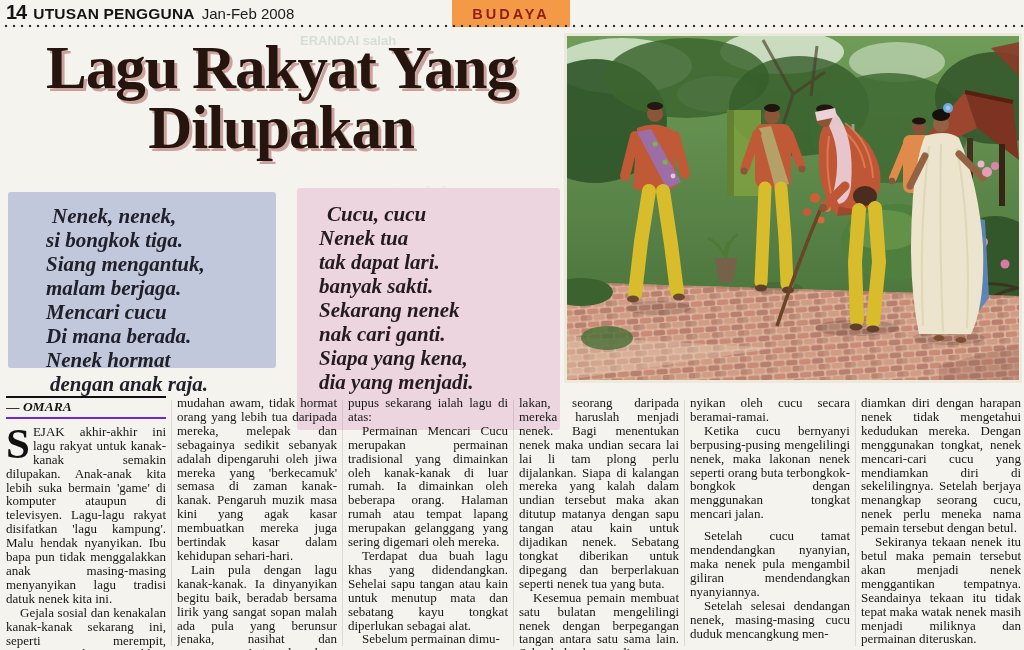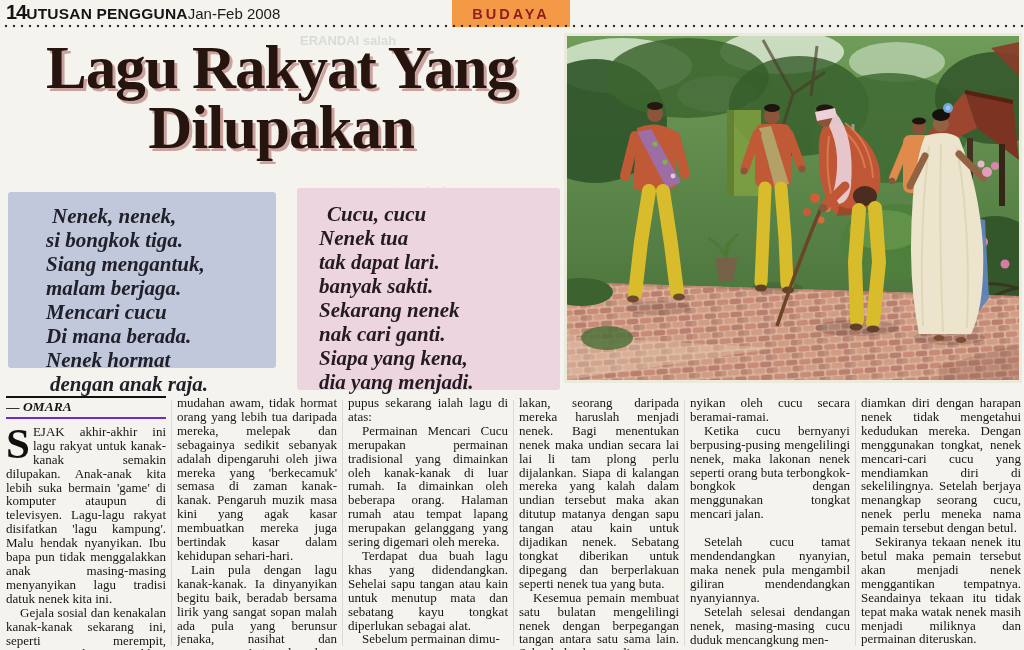--- a/index.html
+++ b/index.html
@@ -2,21 +2,21 @@
 <html><head>
 <meta charset="utf-8">
 <style>
   html,body{margin:0;padding:0;background:#888;}
   .page{
     position:relative;width:1024px;height:650px;overflow:hidden;
     background:#f4f3ed;
     font-family:"Liberation Serif",serif;color:#161616;
   }
   
-  .masthead-bar{position:absolute;left:6px;top:1px;height:21px;display:flex;align-items:baseline;
+  .masthead-bar{position:absolute;left:6px;top:1px;height:21px;display:flex;align-items:baseline;gap:7px;
     font-family:"Liberation Sans",sans-serif;}
   .page-number{font-size:20px;font-weight:900;color:#141414;letter-spacing:-1px;}
   .masthead{font-size:15.5px;font-weight:800;color:#141414;letter-spacing:.2px;}
   .issue-date{font-size:15px;font-weight:400;color:#1b1b1b;}
   .section-badge{position:absolute;left:452px;top:0;width:118px;height:27px;
     background:#f49a47;display:flex;align-items:center;justify-content:center;
     font-family:"Liberation Sans",sans-serif;font-size:14.5px;font-weight:800;
     color:#8e1d1d;letter-spacing:3px;}
   .dotted-rule{position:absolute;left:0;top:22px;width:1024px;height:6px;
     background-image:radial-gradient(circle,#2c2c2c 1.3px,transparent 1.6px);
@@ -27,28 +27,28 @@
   
   .headline{position:absolute;left:0;top:38px;width:562px;text-align:center;z-index:2;
     font-weight:700;color:#26150e;line-height:.98;letter-spacing:-1px;
     text-shadow:3px 3px 0 rgba(150,62,58,.45);}
   .headline .hl1{font-size:61px;}
   .headline .hl2{font-size:61px;}
   
   .poem{position:absolute;z-index:2;font-style:italic;font-weight:600;
     font-size:21px;line-height:24px;color:#20202a;border-radius:3px;}
   .poem-1{left:8px;top:192px;width:268px;height:176px;background:#c2c8dc;padding:12px 8px 0 38px;box-sizing:border-box;}
-  .poem-2{left:297px;top:188px;width:263px;height:202px;background:#ecd5df;padding:14px 8px 0 22px;box-sizing:border-box;color:#241a22;}
+  .poem-2{left:297px;top:188px;width:263px;height:242px;background:#ecd5df;padding:14px 8px 0 22px;box-sizing:border-box;color:#241a22;}
   .poem .pline{white-space:nowrap;}
   
   .col{position:absolute;top:396px;width:160px;height:254px;overflow:hidden;z-index:2;
     font-size:13px;line-height:13.9px;text-align:justify;}
   .col p{margin:0;}
   .col p.ind{text-indent:14px;}
-  .col p.gap{margin-top:14px;}
+  .col p.gap{margin-top:8px;}
   .col-1{left:6px;}
   .col-2{left:177px;}
   .col-3{left:348px;}
   .col-4{left:519px;}
   .col-5{left:690px;}
   .col-6{left:861px;}
   .col-rule{position:absolute;top:400px;height:246px;width:1px;background:rgba(100,100,88,.16);z-index:2;}
   .byline{border-top:2.5px solid #101010;border-bottom:2px solid #6d28d9;
     padding:2px 0 3px 0;margin-bottom:6px;font-weight:700;font-style:italic;font-size:13.5px;}
   .dropcap{float:left;font-size:43px;line-height:34px;font-weight:700;padding:2px 3px 0 0;color:#101010;}

